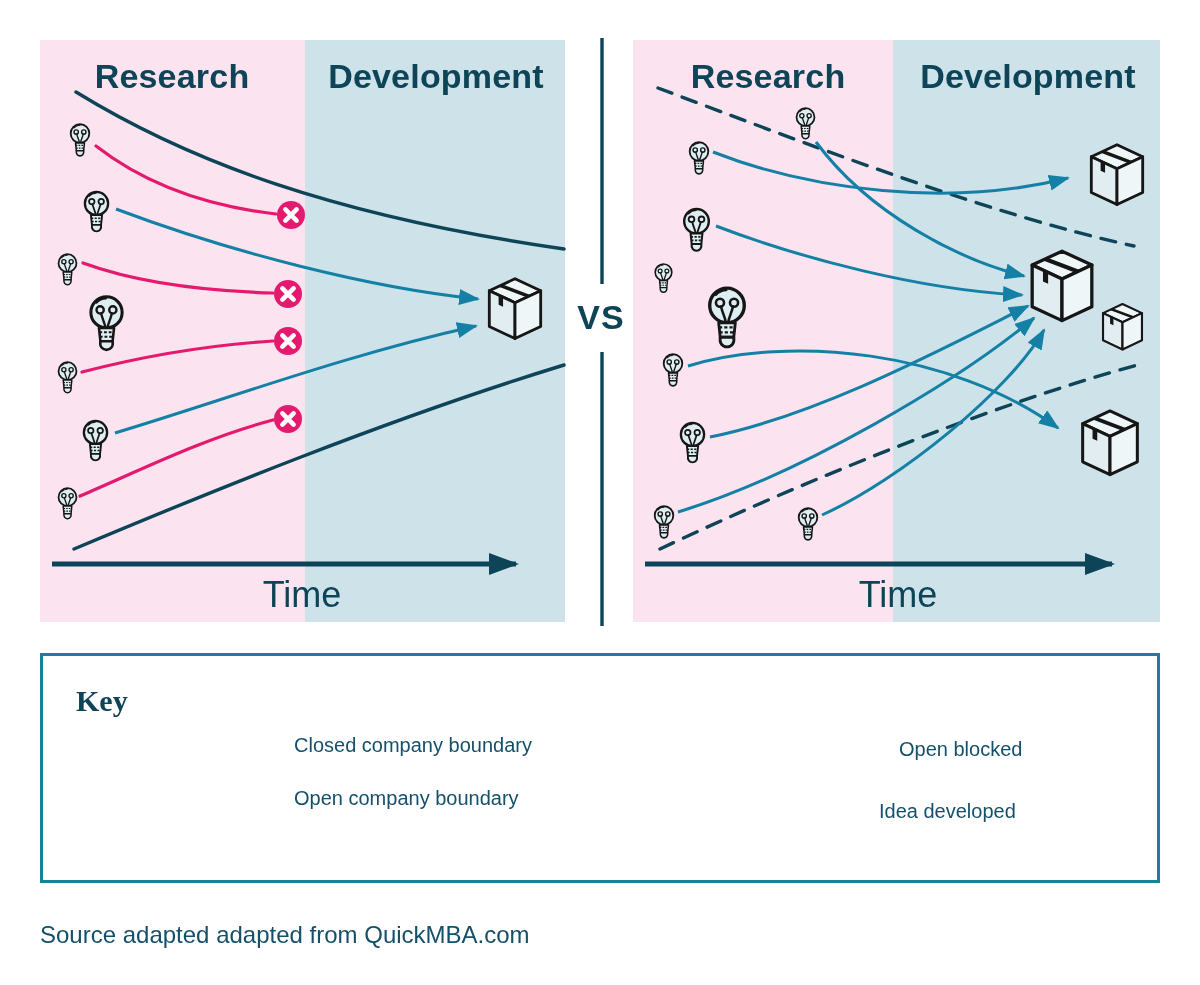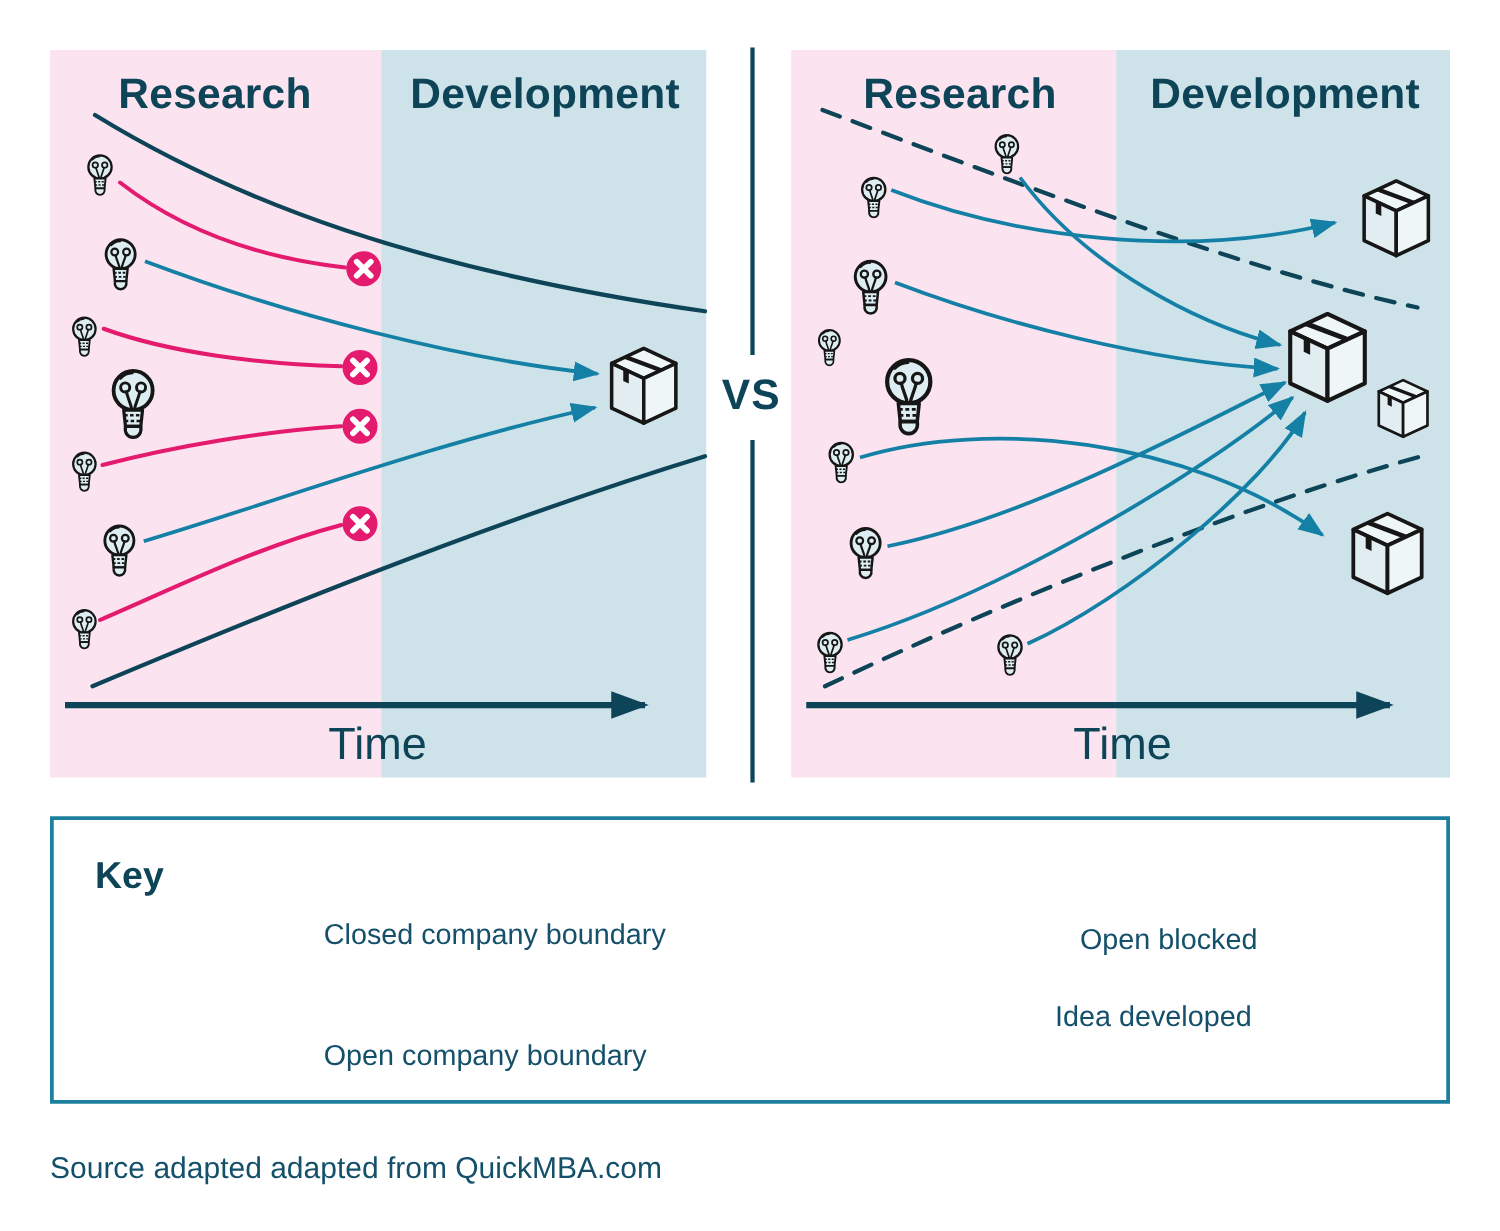--- a/index.html
+++ b/index.html
@@ -12,24 +12,24 @@
     font-family:"Liberation Sans",sans-serif;overflow:hidden;
   }
   #diagram{position:absolute;left:0;top:0;}
   .abs{position:absolute;white-space:nowrap;}
   .centered{transform:translate(-50%,-50%);}
   .heading{font-weight:bold;font-size:34px;color:var(--dark);letter-spacing:0.2px;}
   .time-label{font-weight:normal;font-size:36px;color:var(--dark);}
   .vs-label{font-weight:bold;font-size:34px;color:var(--dark);letter-spacing:1px;text-align:center;}
   .key-frame{
     position:absolute;left:40px;top:653px;width:1114px;height:224px;
-    border:3px solid var(--key-border);background:#ffffff;box-sizing:content-box;
+    border:3px solid var(--key-border);background:#ffffff;box-sizing:content-box;font-family:Liberation Serif, serif;
   }
   .key-title{font-weight:bold;font-size:30px;color:var(--dark);}
-  .key-label{font-size:23px;color:var(--legend);}
+  .key-label{font-size:20px;color:var(--legend);margin-left:35px;}
   .source-note{font-size:24px;color:var(--legend);}
 </style>
 </head>
 <body style="background: rgb(255, 255, 255);">
 
 <svg id="diagram" width="1200" height="985" viewBox="0 0 1200 985">
   <defs>
     <marker id="arrow-teal" markerWidth="22" markerHeight="18" refX="19" refY="8" orient="auto" markerUnits="userSpaceOnUse">
       <path d="M0,0 L21,8 L0,16 Z" fill="#1580a5"></path>
     </marker>
@@ -141,17 +141,17 @@
 
 <div class="abs centered time-label" style="left:302px;top:595px">Time</div>
 <div class="abs centered time-label" style="left:898px;top:595px">Time</div>
 
 <div class="abs centered vs-label" style="left:601px;top:317px">VS</div>
 
 <div class="key-frame">
   <div class="abs key-title" style="left:33px;top:28px">Key</div>
 </div>
 <div class="abs key-label" style="left:259px;top:734px">Closed company boundary</div>
-<div class="abs key-label" style="left:259px;top:831px">Open company boundary</div>
+<div class="abs key-label" style="left:259px;top:787px">Open company boundary</div>
 <div class="abs key-label" style="left:864px;top:738px">Open blocked</div>
 <div class="abs key-label" style="left:844px;top:800px">Idea developed</div>
 
 <div class="abs source-note" style="left:40px;top:921px">Source adapted adapted from QuickMBA.com</div>
 
 </body></html>

